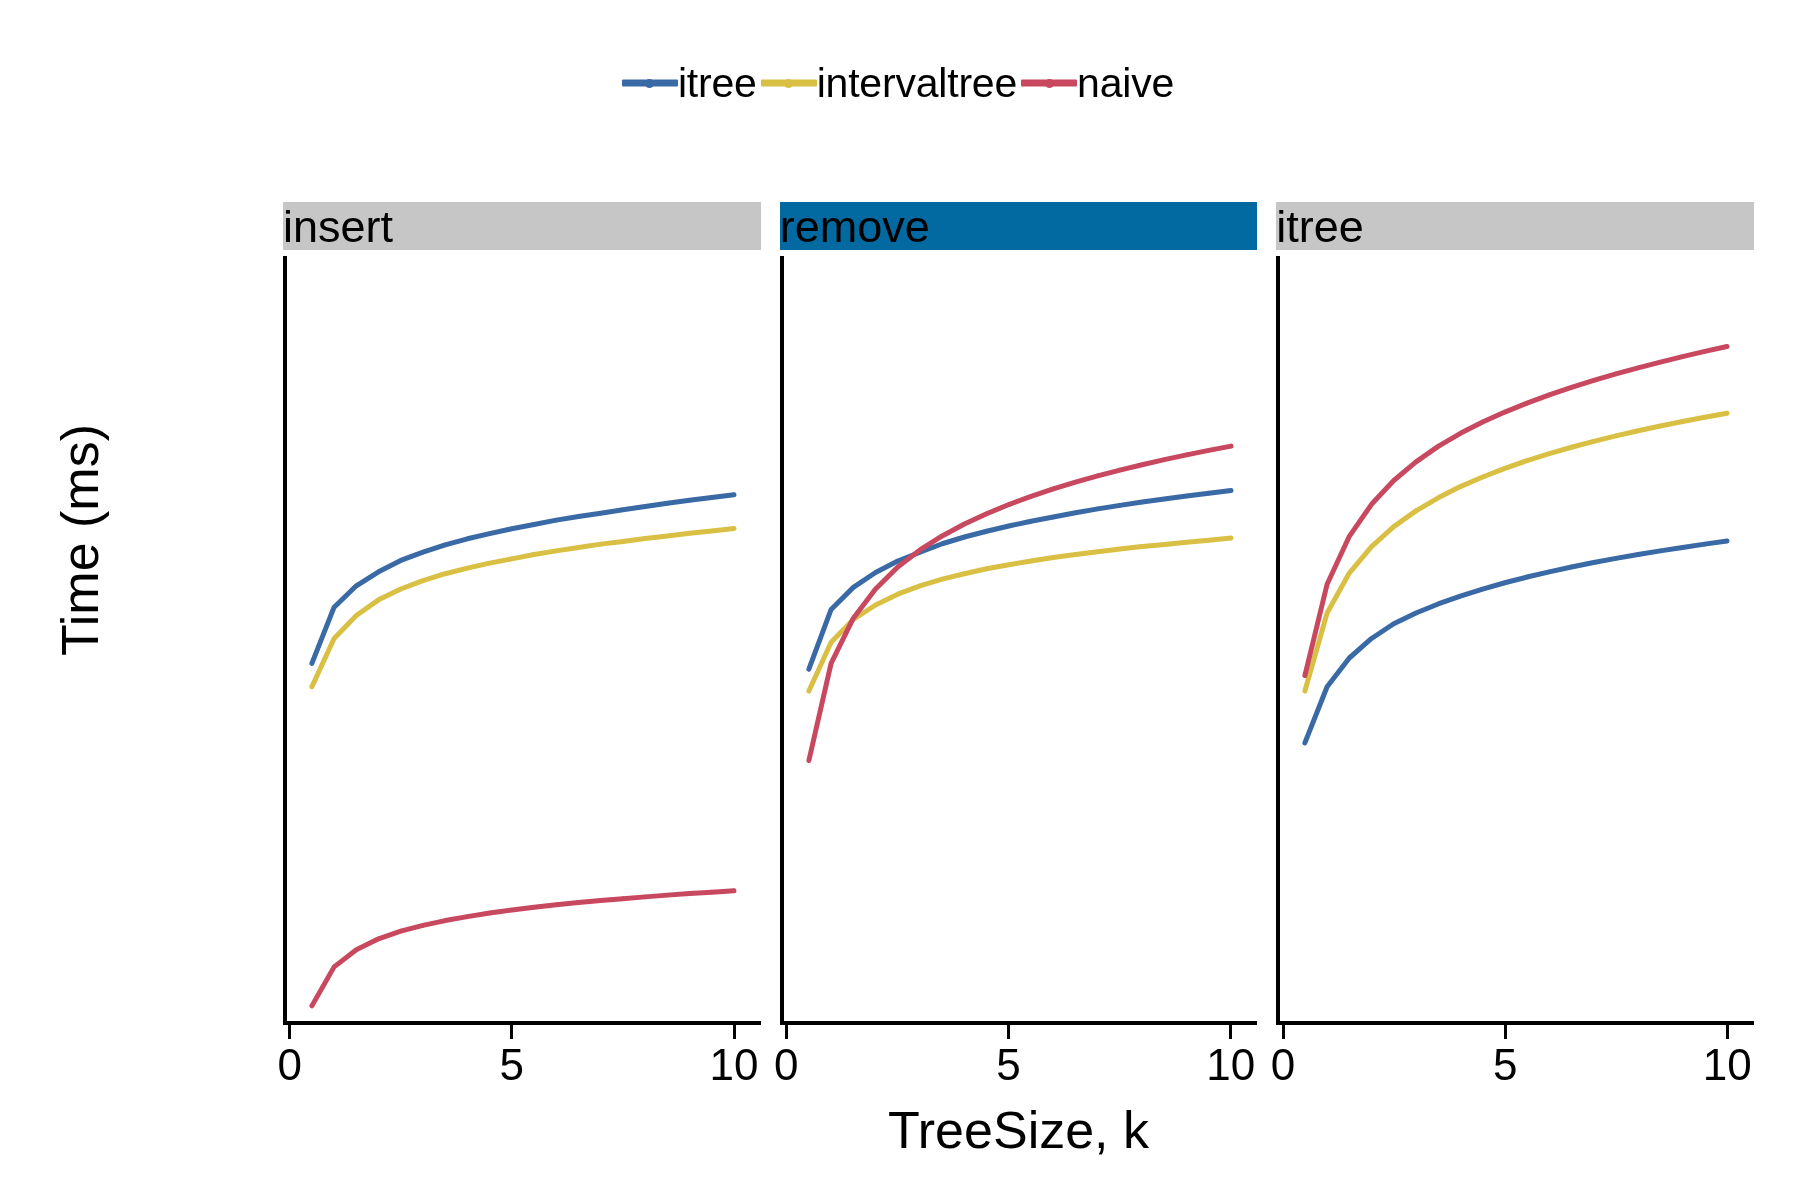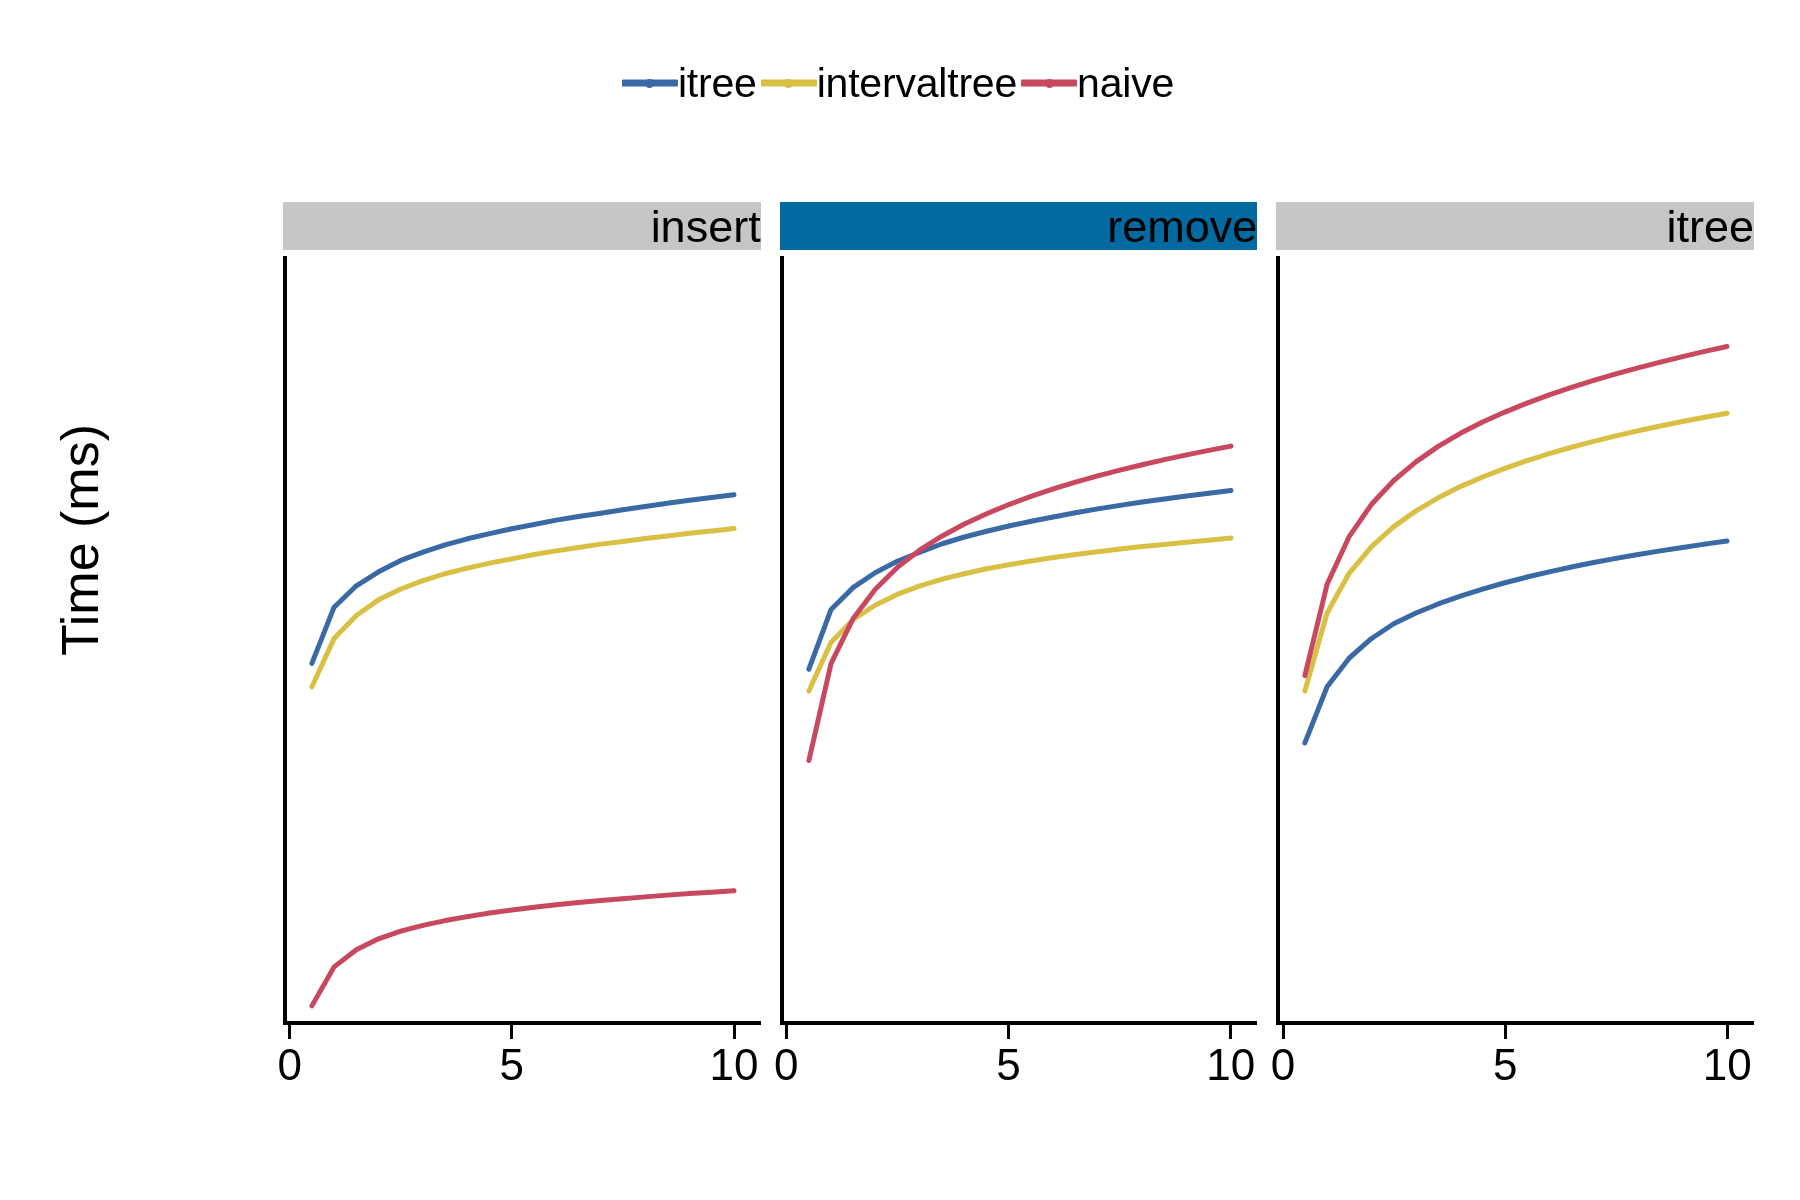--- a/index.html
+++ b/index.html
@@ -26,21 +26,21 @@
   
   .ytick-label{position:absolute;right:0;font-size:44px;line-height:44px;
                text-align:right;white-space:nowrap;}
   #yticks{position:absolute;left:0px;top:0;width:272px;height:1200px;}
   .ytick-mark{position:absolute;right:-11px;width:11px;height:3px;background:#000;}
 
   
   #panels{position:absolute;left:283px;top:202px;width:1471px;height:823px;
           display:flex;gap:19px;}
   .panel{position:relative;flex:1 1 0;display:flex;flex-direction:column;}
-  .strip{height:48px;background:#c6c6c6;display:flex;align-items:center;justify-content:flex-end;}
+  .strip{height:48px;background:#c6c6c6;display:flex;align-items:center;justify-content:flex-start;}
   .strip-label{font-size:45px;line-height:45px;}
   .plotbox{position:relative;flex:1 1 auto;background:#fff;margin-top:6px;}
   .plotbox svg{position:absolute;left:0;top:0;width:100%;height:100%;display:block;}
   .axis-v{position:absolute;left:0;bottom:0;width:4px;background:#000;}
   .axis-h{position:absolute;left:0;bottom:0;height:4px;background:#000;}
 
   
   .xaxis{position:absolute;left:0;top:100%;width:100%;height:100px;}
   .xtick-mark{position:absolute;top:0;width:3px;height:14px;background:#000;}
   .xtick-label{position:absolute;top:18px;font-size:44px;line-height:44px;
@@ -338,14 +338,15 @@
             <div class="xtick-label" style="left: 1.39535%;">0</div>
             <div class="xtick-mark" style="left: calc(47.907% - 1.5px); background: rgb(0, 0, 0);"></div>
             <div class="xtick-label" style="left: 47.907%;">5</div>
             <div class="xtick-mark" style="left: calc(94.4186% - 1.5px); background: rgb(0, 0, 0);"></div>
             <div class="xtick-label" style="left: 94.4186%;">10</div>
           </div>
         </div>
       </div>
     </div>
 
+  <div id="xlab">TreeSize, k</div>
 
 </div>
 
 </body></html>

